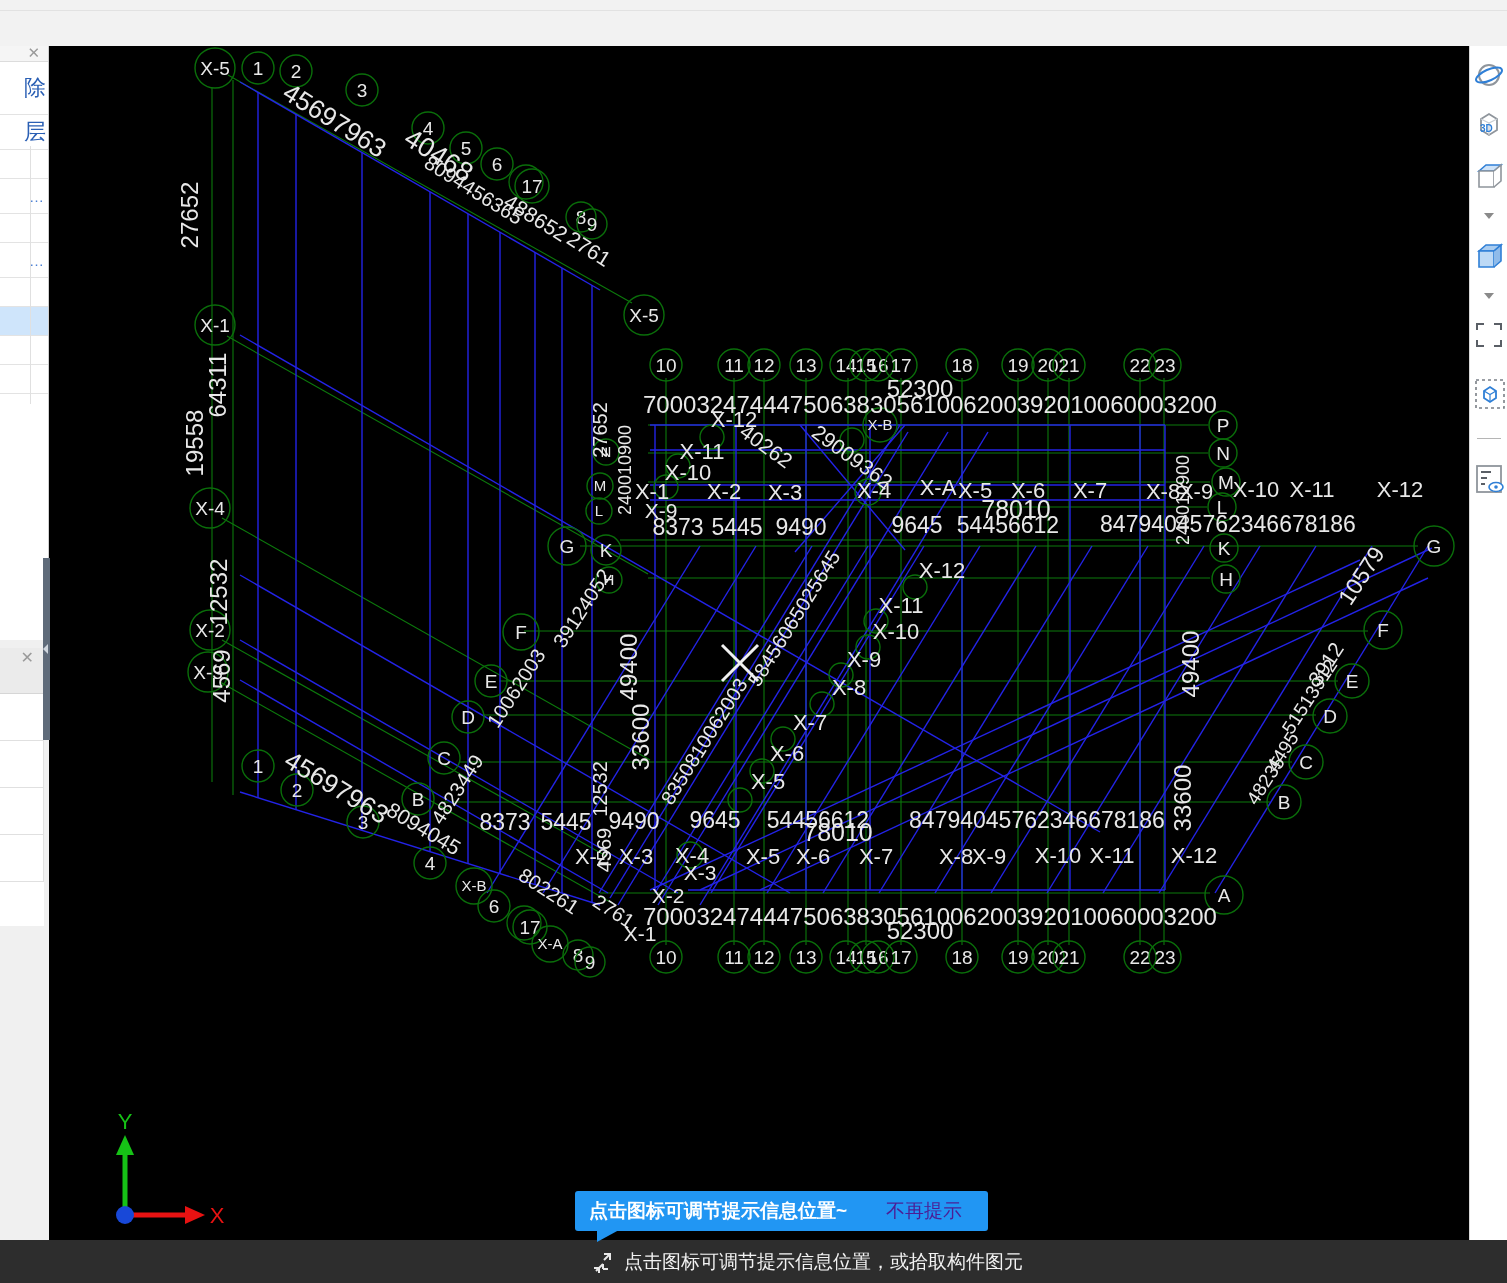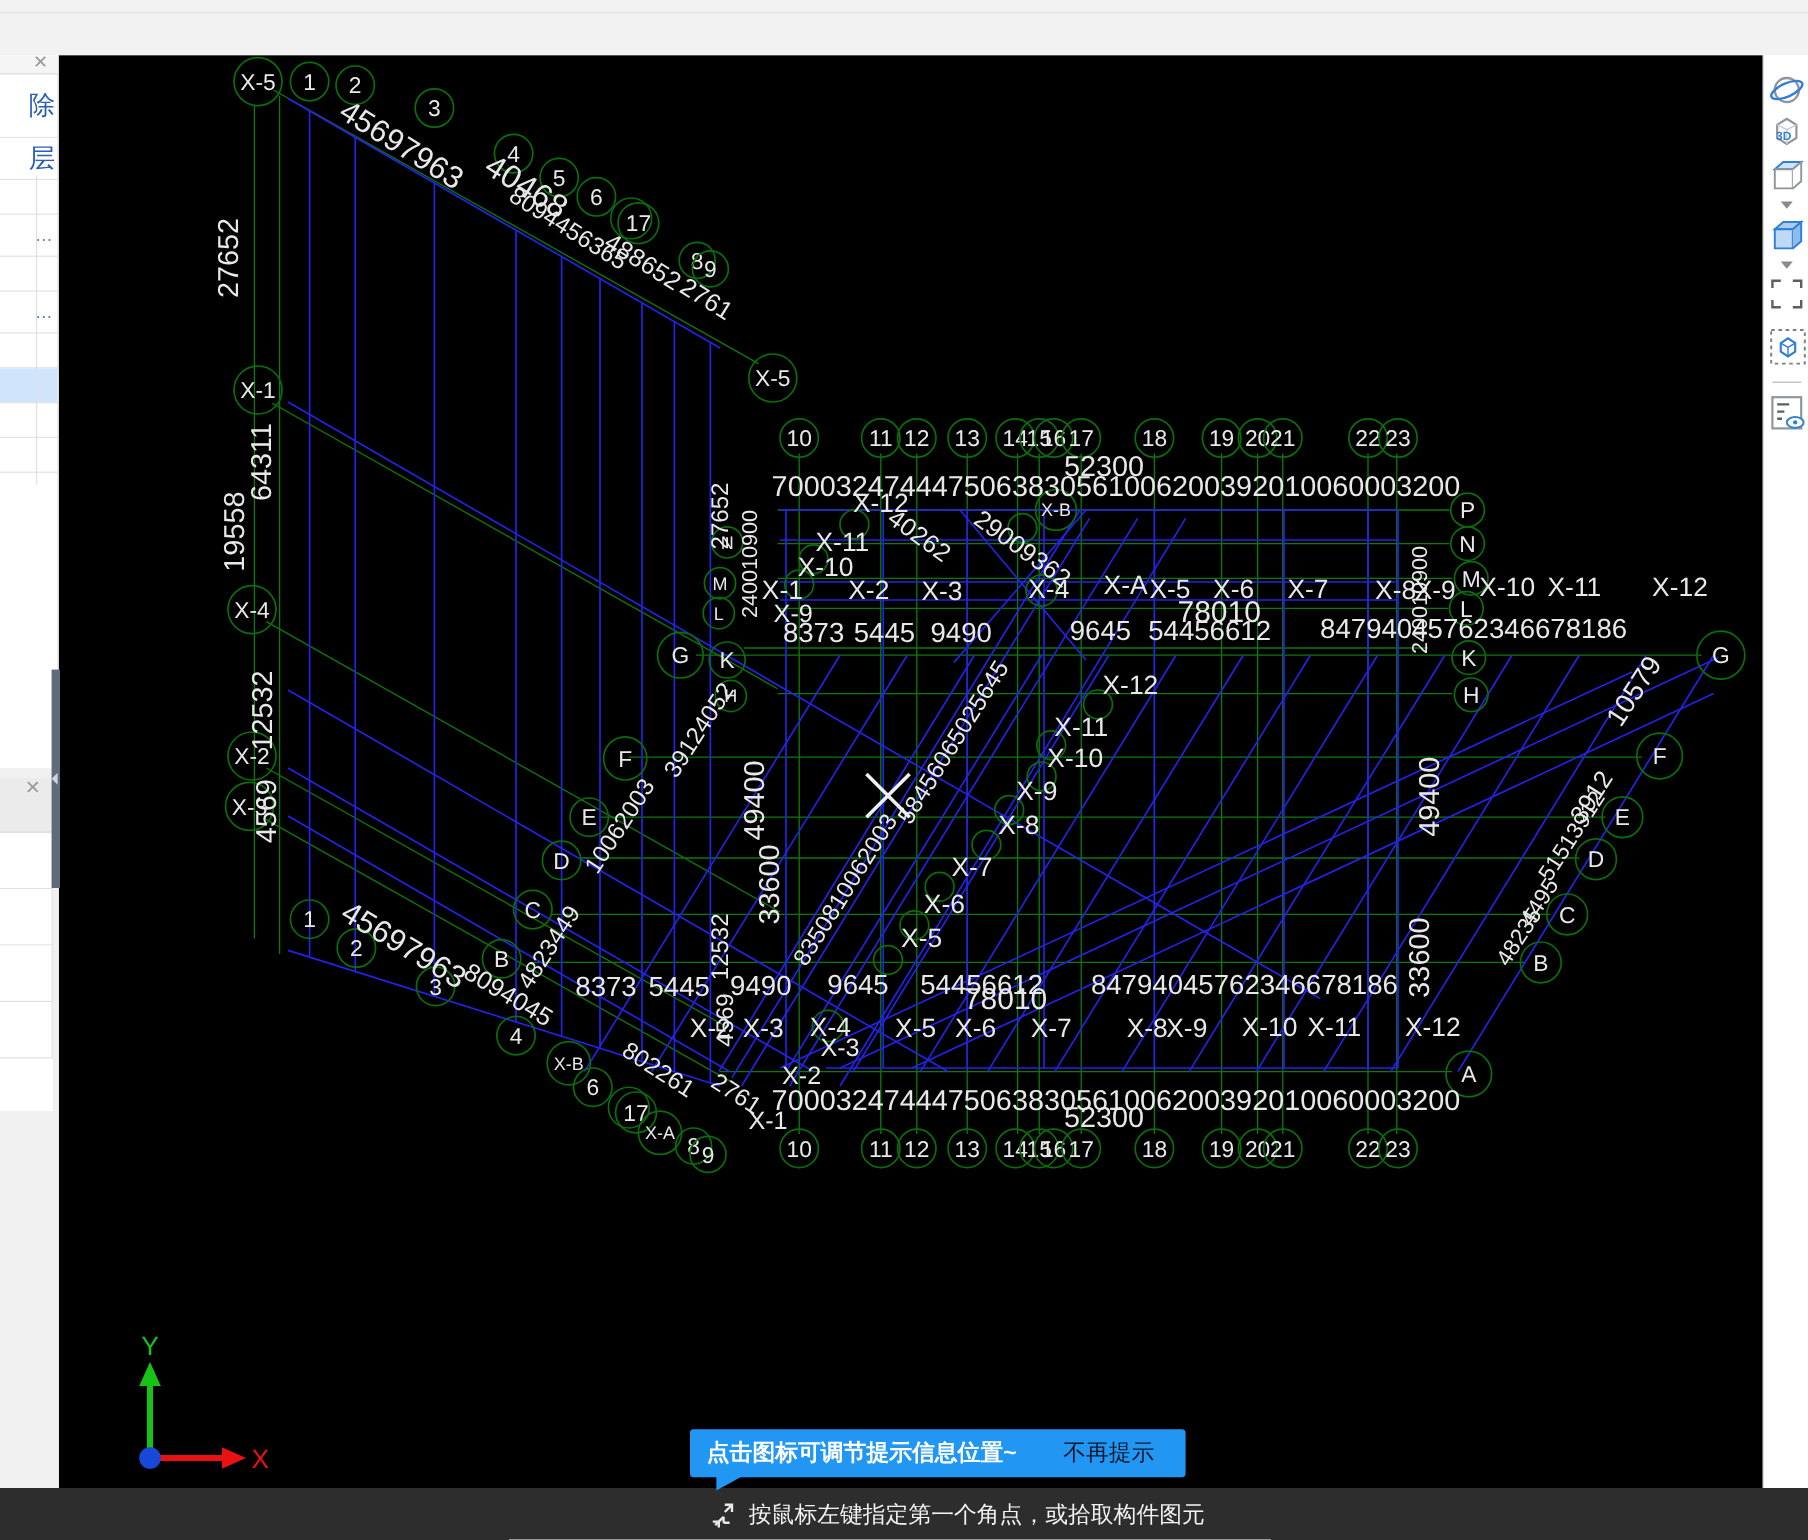--- a/index.html
+++ b/index.html
@@ -23,30 +23,30 @@
   .pa-vline{position:absolute;left:30px;top:100px;width:1px;height:258px;background:#e0e0e0;}
   .splitter{position:absolute;left:43px;top:512px;width:7px;height:182px;background:#5f6b7a;z-index:5;}
   .splitter .tri{position:absolute;left:0px;top:86px;width:0;height:0;
      border-top:5px solid transparent;border-bottom:5px solid transparent;border-right:5px solid #cfd6de;}
   .panelB{position:absolute;left:0;top:602px;width:44px;height:278px;background:#fff;}
   .panelB-header{height:46px;background:#ebebeb;border-bottom:1px solid #d6d6d6;text-align:right;
      color:#9a9a9a;font-size:16px;line-height:20px;padding-right:10px;box-sizing:border-box;}
   .pb-row{height:46px;border-bottom:1px solid #e0e0e0;border-right:1px solid #e0e0e0;background:#fff;}
   
   .right-toolbar{position:absolute;left:1469px;top:46px;width:38px;height:1194px;background:#ffffff;
-     border-left:1px solid #d8d8d8;z-index:4;display:flex;flex-direction:column;align-items:center;padding-top:14px;box-sizing:border-box;}
+     border-left:1px solid #d8d8d8;z-index:4;display:flex;flex-direction:column;align-items:center;padding-top:14px;box-sizing:border-box;gap:15px;}
   .tool-btn{width:32px;display:flex;justify-content:center;margin-bottom:4px;cursor:pointer;}
   .caret{width:0;height:0;border-left:5px solid transparent;border-right:5px solid transparent;
      border-top:6px solid #8a8a8a;margin:2px 0 6px 0;}
   .tool-sep{width:24px;height:1px;background:#b5b5b5;margin:8px 0;}
   
   .tooltip{position:absolute;left:575px;top:1191px;width:413px;height:40px;background:#2196f3;
      border-radius:3px;z-index:6;display:flex;align-items:center;color:#fff;font-size:19px;}
   .tooltip .msg{padding-left:14px;white-space:nowrap;font-weight:bold;}
-  .tooltip .dismiss{margin-left:auto;padding-right:26px;color:#0f172a;cursor:pointer;white-space:nowrap;}
+  .tooltip .dismiss{margin-left:auto;padding-right:26px;color:#4c1d95;cursor:pointer;white-space:nowrap;}
   .tooltip .tail{position:absolute;left:22px;bottom:-11px;width:0;height:0;
      border-left:0px solid transparent;border-right:22px solid transparent;border-top:12px solid #2196f3;}
   
   .status-bar{position:absolute;left:0;top:1240px;width:1507px;height:43px;background:#2d2d2d;z-index:5;
      display:flex;align-items:center;color:#f2f2f2;font-size:19px;}
   .status-bar .icon{margin-left:588px;margin-right:10px;display:flex;}
   text{font-family:"Liberation Sans",sans-serif;}
 </style>
 </head>
 <body>
@@ -525,16 +525,16 @@
 
   <div class="status-bar">
     <span class="icon">
       <svg width="26" height="24">
         <path d="M8 21 L15 14" stroke="#e8e8e8" stroke-width="2" fill="none"></path>
         <path d="M15 14 L15 19 M15 14 L10 14" stroke="#e8e8e8" stroke-width="2" fill="none" transform="rotate(180 15 16.5)"></path>
         <path d="M6 23 L6 18 M6 23 L11 23" stroke="#e8e8e8" stroke-width="2" fill="none" transform="rotate(180 8.5 20.5)"></path>
         <path d="M16 10 L22 4 M22 10 L22 4 L16 4" stroke="#e8e8e8" stroke-width="2" fill="none"></path>
       </svg>
     </span>
-    <span>按鼠标左键指定第一个角点，或拾取构件图元</span>
+    <span>点击图标可调节提示信息位置，或拾取构件图元</span>
   </div>
 
 </div>
 
 </body></html>

